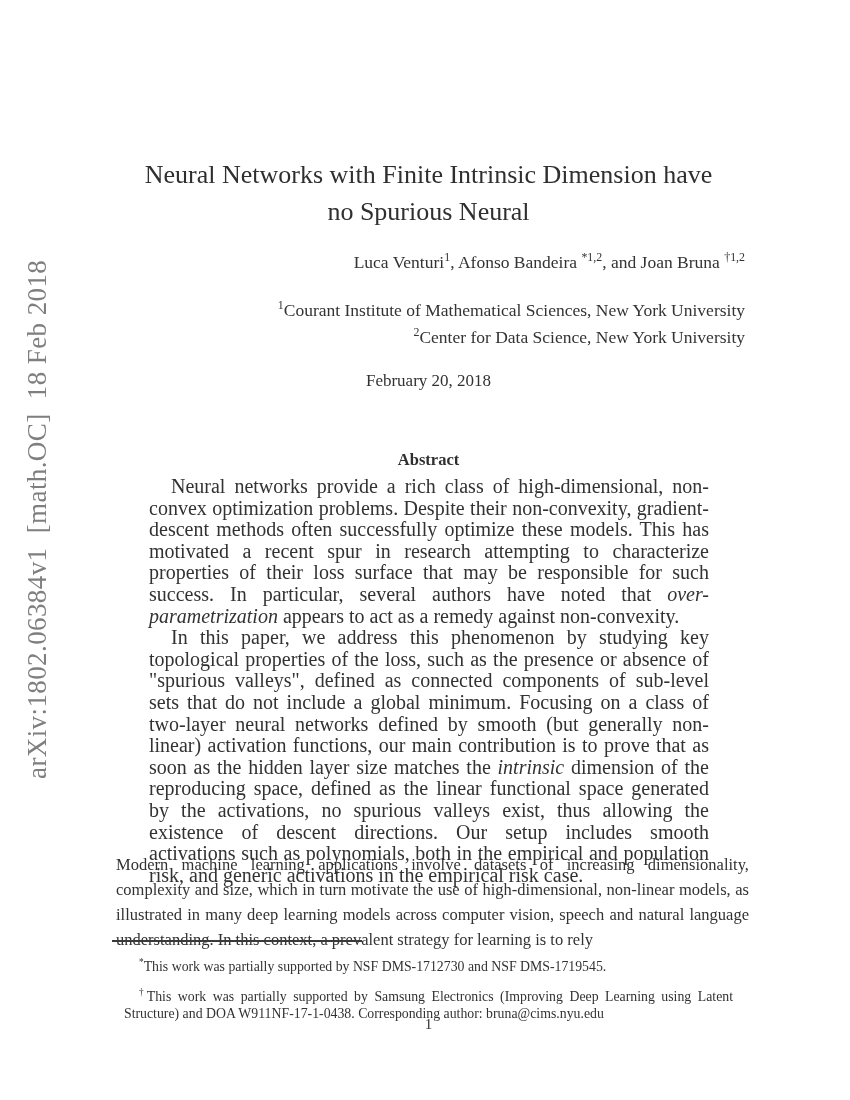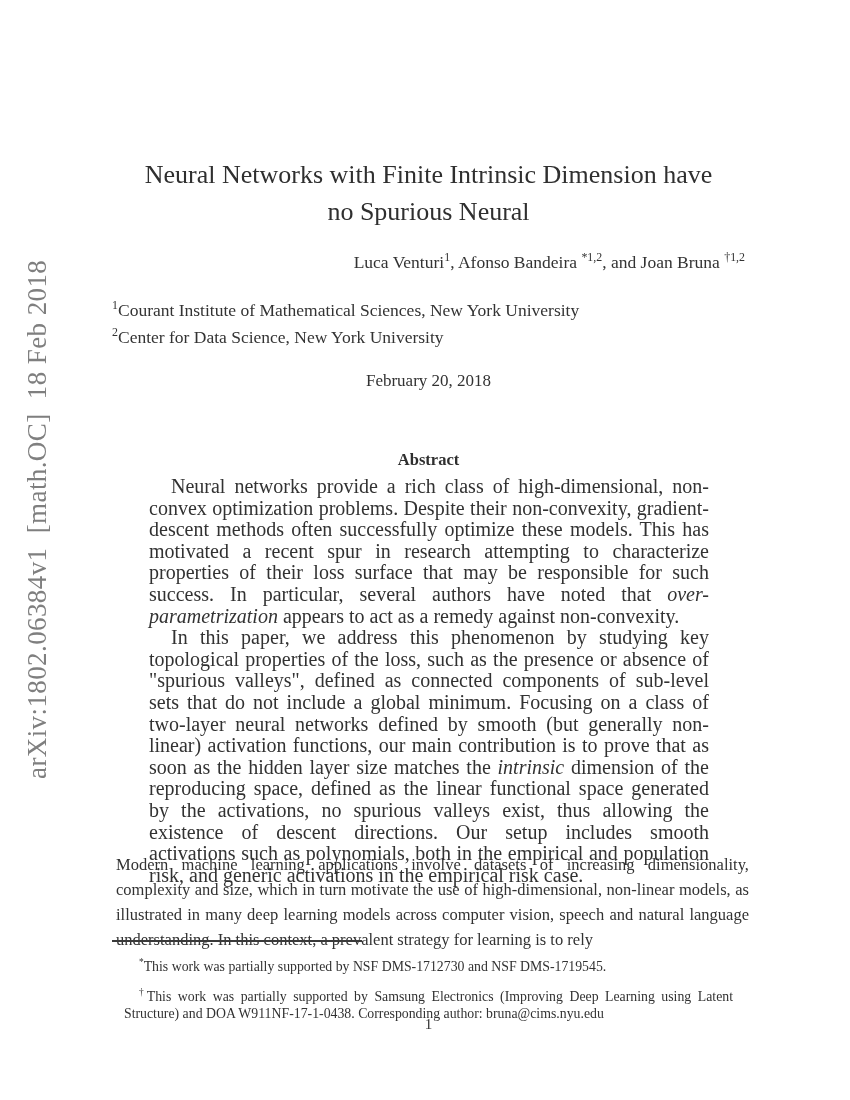--- a/index.html
+++ b/index.html
@@ -62,21 +62,21 @@
   }
   sup {
     font-size: 68%;
     line-height: 0;
   }
   .affiliations {
     position: absolute;
     top: 297px;
     left: 0;
     width: 100%;
-    text-align: left;
+    text-align: right;
     font-size: 17.5px;
     line-height: 27px;
     color: #333333;
   }
   .date {
     position: absolute;
     top: 371px;
     left: 0;
     width: 100%;
     text-align: center;

